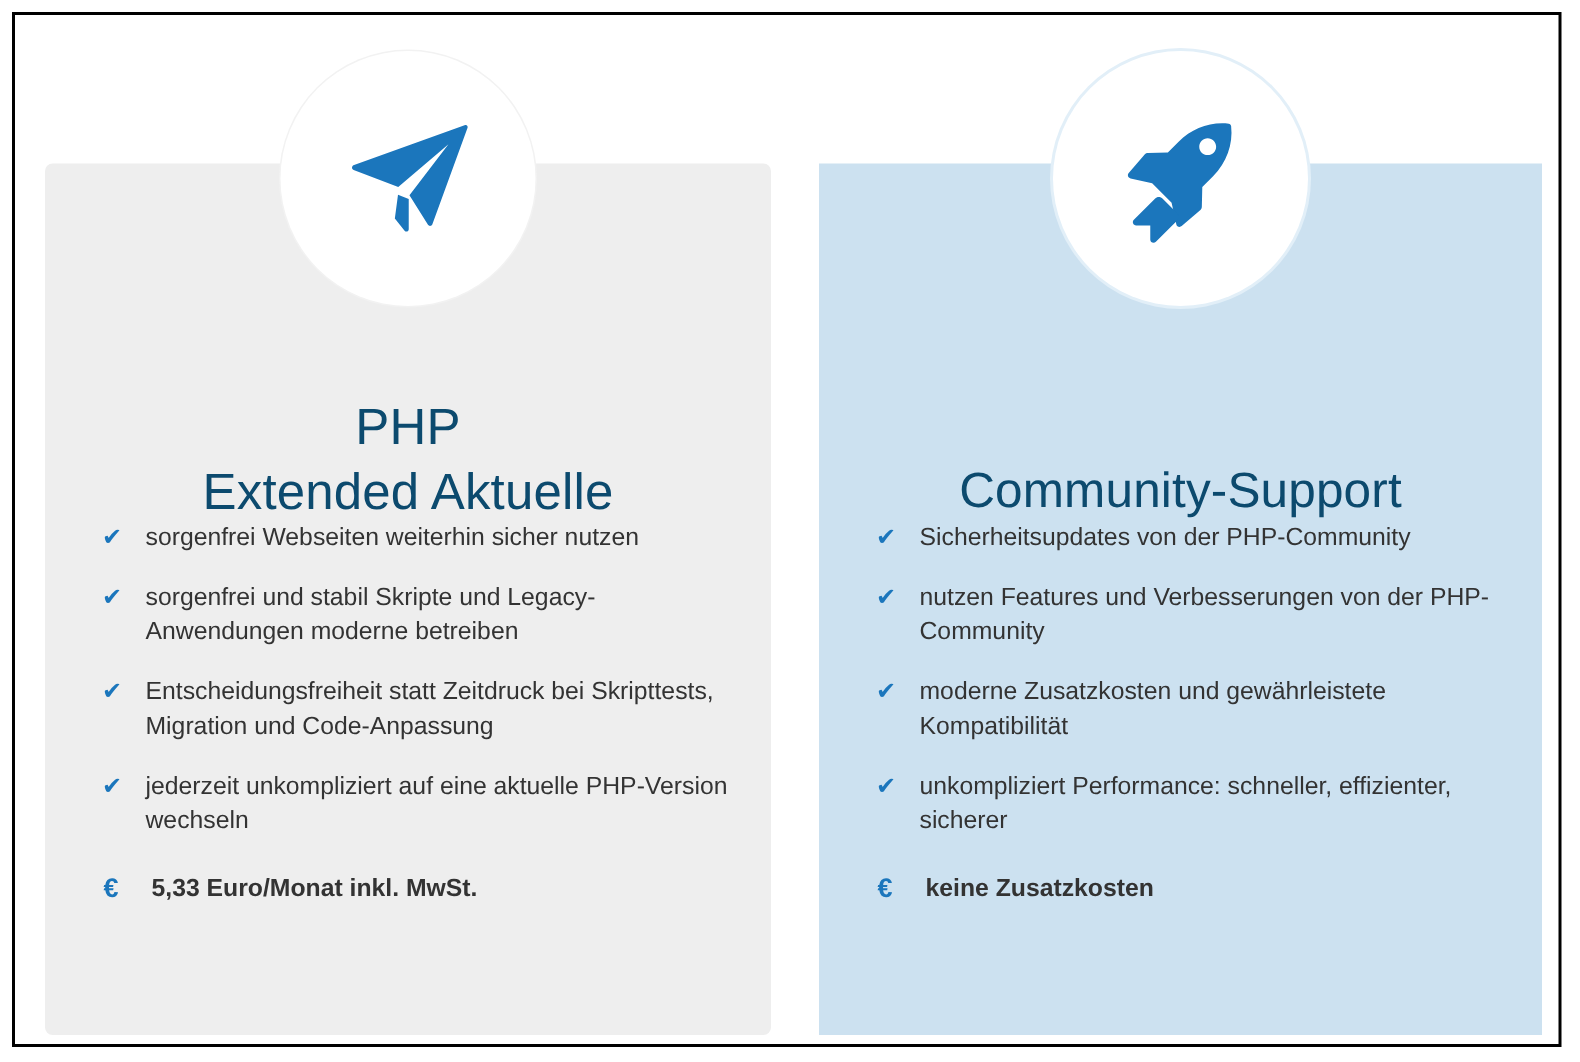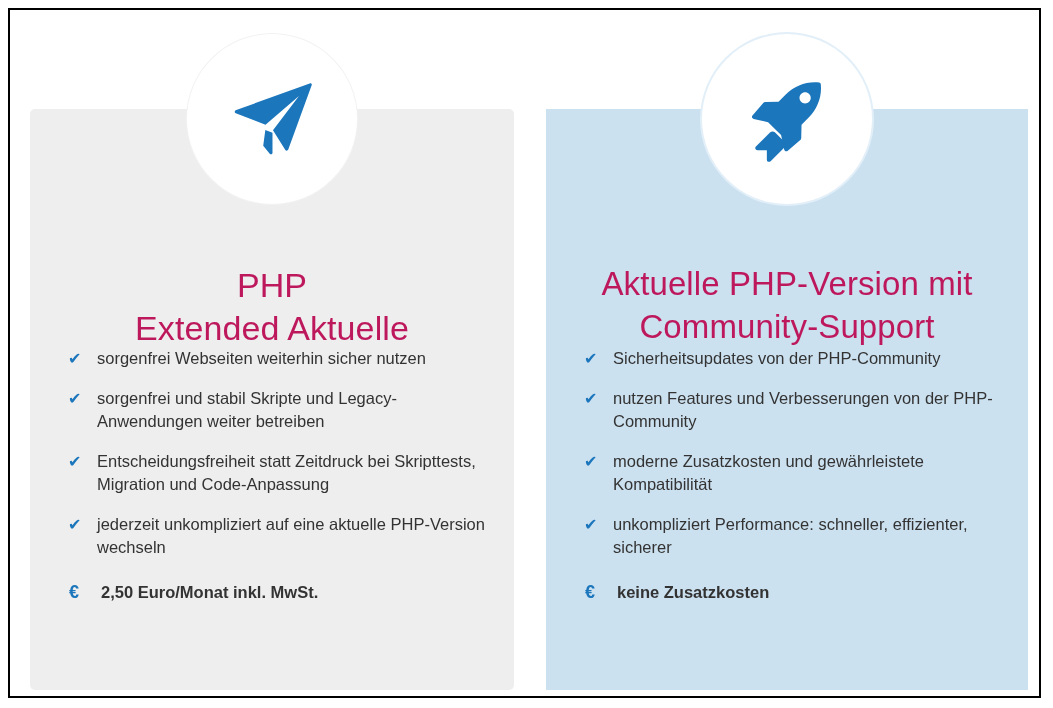--- a/index.html
+++ b/index.html
@@ -74,21 +74,21 @@
 
   .icon-badge svg { display: block; }
 
   
   .card-title {
     position: absolute;
     left: 0;
     right: 0;
     top: 127px;
     text-align: center;
-    color: #be185d;
+    color: #0c4a6e;
     font-size: 34px;
     line-height: 43px;
     font-weight: 400;
     letter-spacing: 0.1px;
     padding: 0 14px;
     box-sizing: border-box;
   }
   .card--right .card-title {
     top: 126px;
     font-size: 33px;
@@ -167,50 +167,50 @@
         <span>Extended Aktuelle</span>
       </h2>
 
       <ul class="feature-list">
         <li class="feature-item">
           <span class="feature-marker">✔</span>
           <span class="feature-text">sorgenfrei Webseiten weiterhin sicher nutzen</span>
         </li>
         <li class="feature-item">
           <span class="feature-marker">✔</span>
-          <span class="feature-text">sorgenfrei und stabil Skripte und Legacy-Anwendungen weiter betreiben</span>
+          <span class="feature-text">sorgenfrei und stabil Skripte und Legacy-Anwendungen moderne betreiben</span>
         </li>
         <li class="feature-item">
           <span class="feature-marker">✔</span>
           <span class="feature-text">Entscheidungsfreiheit statt Zeitdruck bei Skripttests, Migration und Code-Anpassung</span>
         </li>
         <li class="feature-item">
           <span class="feature-marker">✔</span>
           <span class="feature-text">jederzeit unkompliziert auf eine aktuelle PHP-Version wechseln</span>
         </li>
         <li class="feature-item feature-item--price">
           <span class="feature-marker">€</span>
-          <span class="feature-text">2,50 Euro/Monat inkl. MwSt.</span>
+          <span class="feature-text">5,33 Euro/Monat inkl. MwSt.</span>
         </li>
       </ul>
     </section>
 
     <section class="card card--right">
 
       <div class="icon-badge icon-badge--right">
         <svg width="100" height="100" viewBox="0 0 64 64" aria-hidden="true">
           <g fill="#1b76bc">
             <path d="M52.6 8.6c-7.9-0.9-15.7 2.0-21.4 7.7l-4.6 4.6-8.5 0.2c-0.5 0-1.0 0.2-1.3 0.6l-6.9 8.0c-0.7 0.8-0.3 2.1 0.8 2.3l9.2 2.0 8.3 8.3 2.0 9.2c0.2 1.1 1.5 1.5 2.3 0.8l8.0-6.9c0.4-0.3 0.6-0.8 0.6-1.3l0.2-8.5 4.6-4.6c5.7-5.7 8.6-13.5 7.7-21.4-0.1-0.5-0.5-0.9-1.0-1.0z M43.6 14.8c2.0 0 3.6 1.6 3.6 3.6s-1.6 3.6-3.6 3.6-3.6-1.6-3.6-3.6 1.6-3.6 3.6-3.6z"></path>
             <path d="M24.4 40.6c-0.9-0.9-2.4-0.9-3.3 0l-9.0 9.0c-0.9 0.9-0.3 2.4 1.0 2.4l6.0 0 0 6.0c0 1.3 1.5 1.9 2.4 1.0l9.0-9.0c0.9-0.9 0.9-2.4 0-3.3L24.4 40.6z"></path>
           </g>
         </svg>
       </div>
 
       <h2 class="card-title">
-        <span>Aktuelle PHP-Version mit</span><br>
+        <br>
         <span>Community-Support</span>
       </h2>
 
       <ul class="feature-list">
         <li class="feature-item">
           <span class="feature-marker">✔</span>
           <span class="feature-text">Sicherheitsupdates von der PHP-Community</span>
         </li>
         <li class="feature-item">
           <span class="feature-marker">✔</span>

